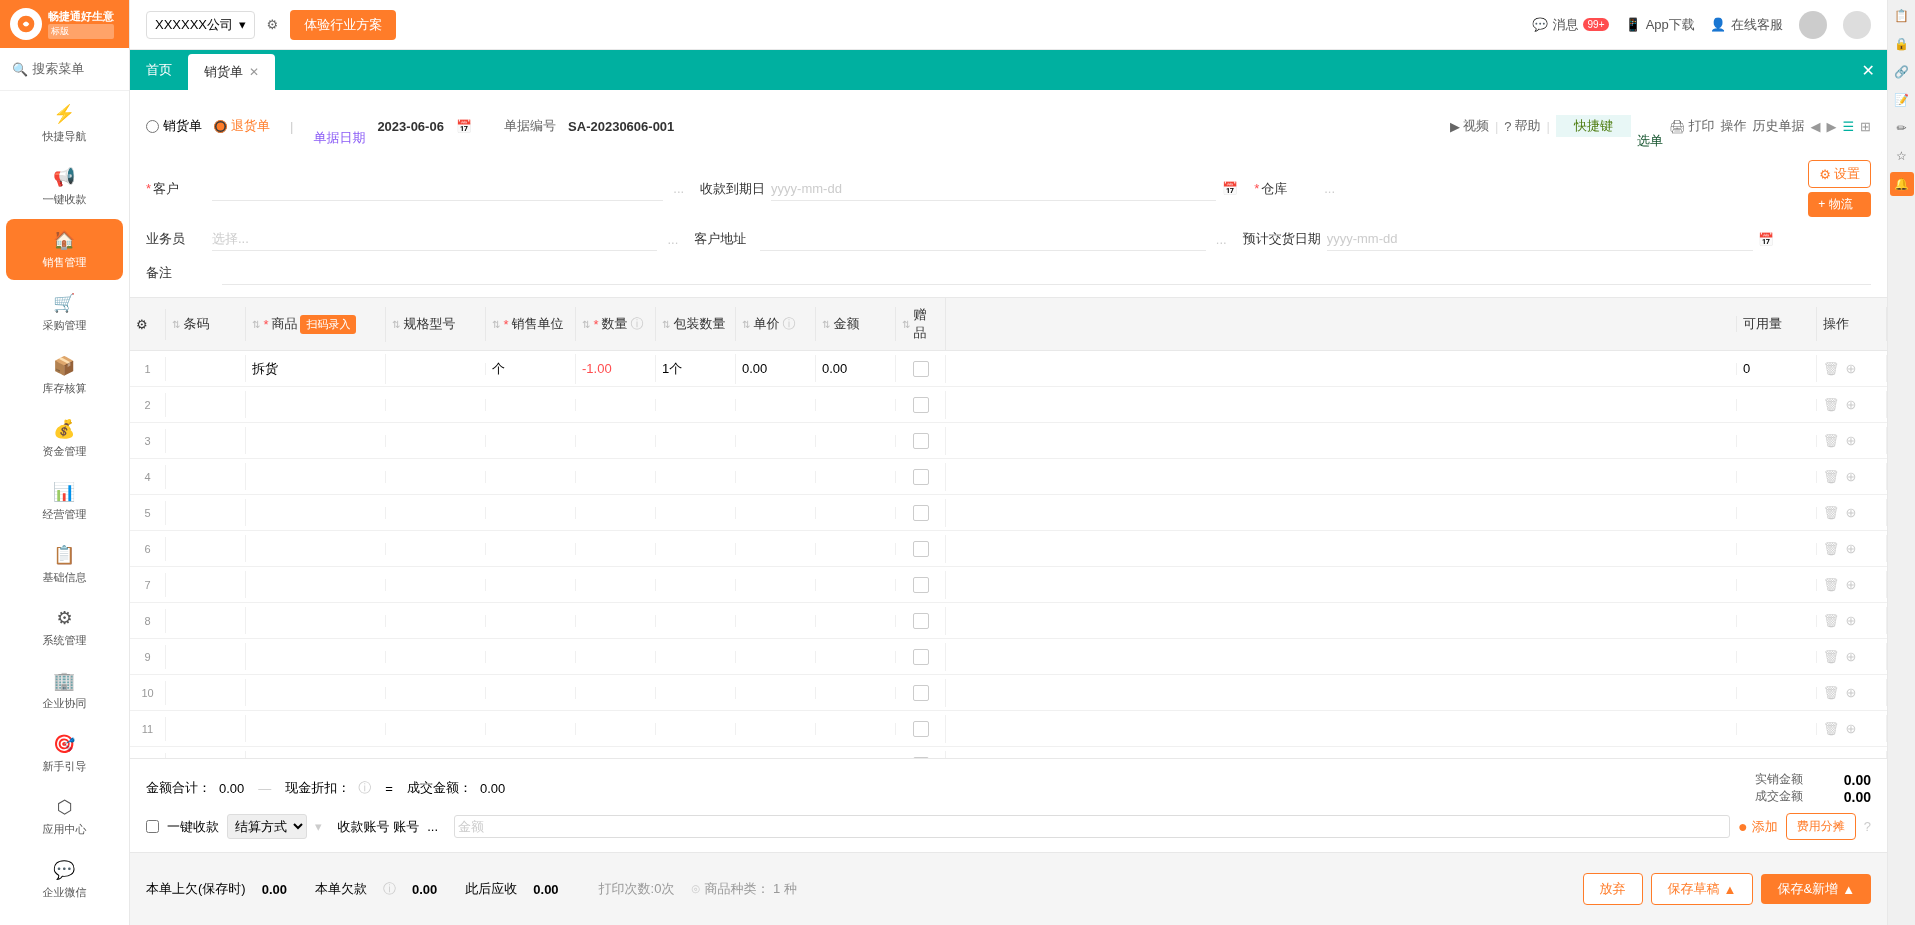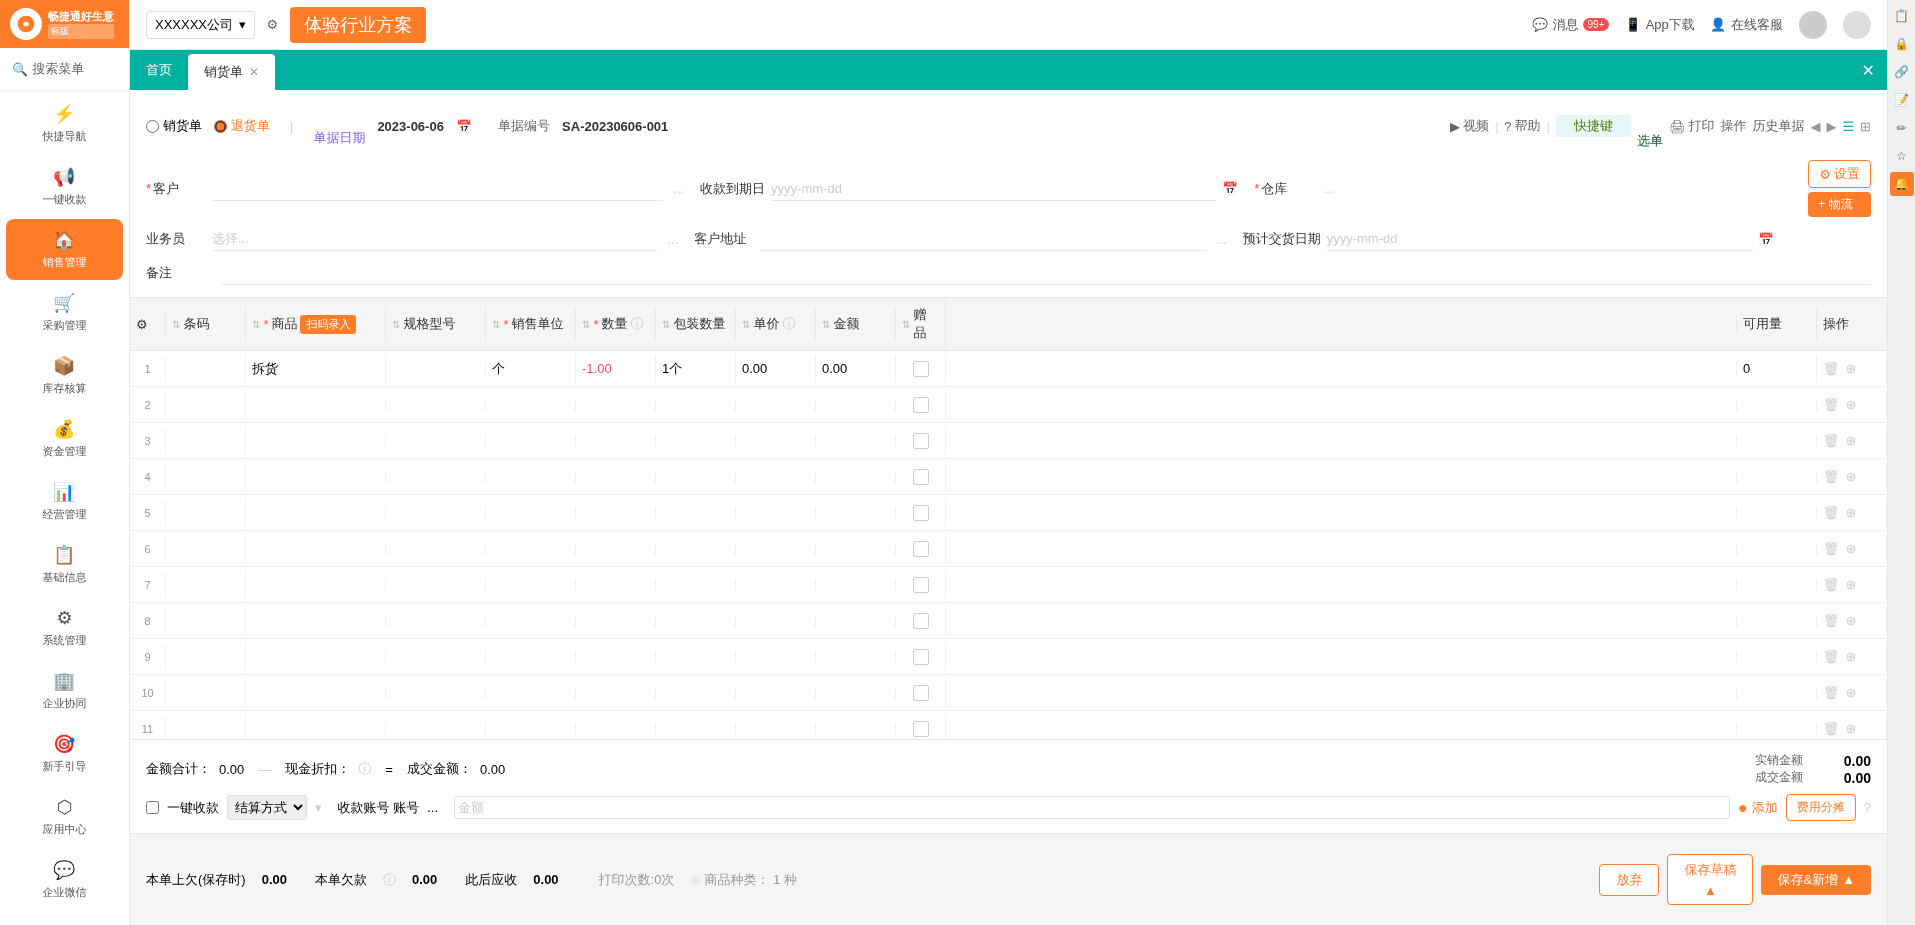--- a/index.html
+++ b/index.html
@@ -20,21 +20,21 @@
     .sidebar-item-label { font-size: 11px; }
 
     
     .main { flex: 1; display: flex; flex-direction: column; height: 925px; overflow: hidden; }
 
     
     .top-header { height: 50px; background: #fff; display: flex; align-items: center; justify-content: space-between; padding: 0 16px; border-bottom: 1px solid #e8e8e8; }
     .company-selector { display: flex; align-items: center; gap: 6px; cursor: pointer; padding: 4px 8px; border: 1px solid #ddd; border-radius: 4px; }
     .header-right { display: flex; align-items: center; gap: 16px; }
     .header-btn { display: flex; align-items: center; gap: 4px; cursor: pointer; color: #555; }
-    .experience-btn { background: #ff7c29; color: #fff; padding: 6px 14px; border-radius: 4px; border: none; cursor: pointer; font-size: 18px; }
+    .experience-btn { background: #ff7c29; color: #fff; padding: 6px 14px; border-radius: 4px; border: none; cursor: pointer; font-size: 13px; }
     .badge { background: #ff4d4f; color: #fff; font-size: 10px; border-radius: 8px; padding: 1px 5px; min-width: 18px; text-align: center; }
     .avatar { width: 28px; height: 28px; background: #ccc; border-radius: 50%; }
     .gear-icon { cursor: pointer; color: #666; }
 
     
     .tab-bar { background: #00b0a0; display: flex; align-items: center; height: 40px; padding: 0 0; }
     .tab { padding: 0 16px; height: 40px; display: flex; align-items: center; cursor: pointer; color: #fff; font-size: 13px; gap: 6px; }
     .tab.active { background: #fff; color: #333; border-radius: 4px 4px 0 0; margin-top: 4px; height: 36px; }
     .tab-close { color: #999; font-size: 12px; cursor: pointer; }
     .tab-home { color: #fff; }
@@ -86,21 +86,21 @@
     .col-ops { width: 70px; flex-shrink: 0; }
 
     
     .footer-area { background: #fff; border-top: 1px solid #e8e8e8; padding: 12px 16px; }
     .footer-totals { display: flex; align-items: center; gap: 8px; margin-bottom: 8px; }
     .footer-payment { display: flex; align-items: center; gap: 8px; }
     .footer-bottom { display: flex; align-items: center; justify-content: space-between; background: #f5f5f5; padding: 20px 16px; border-top: 1px solid #e8e8e8; }
     .footer-info { display: flex; align-items: center; gap: 16px; }
     .footer-actions { display: flex; align-items: center; gap: 8px; }
     .discard-btn { border: 1px solid #ff7c29; color: #ff7c29; background: #fff; padding: 6px 16px; border-radius: 4px; cursor: pointer; font-size: 13px; }
-    .save-draft-btn { border: 1px solid #ff7c29; color: #ff7c29; background: #fff; padding: 6px 16px; border-radius: 4px; cursor: pointer; font-size: 13px; display: flex; align-items: center; gap: 4px; flex-direction: column; }
+    .save-draft-btn { border: 1px solid #ff7c29; color: #ff7c29; background: #fff; padding: 6px 16px; border-radius: 4px; cursor: pointer; font-size: 13px; display: flex; align-items: center; gap: 4px; }
     .save-new-btn { background: #ff7c29; color: #fff; border: none; padding: 6px 16px; border-radius: 4px; cursor: pointer; font-size: 13px; display: flex; align-items: center; gap: 4px; }
     .fee-split-btn { border: 1px solid #ff7c29; color: #ff7c29; background: #fff; padding: 4px 10px; border-radius: 4px; cursor: pointer; font-size: 12px; }
     .amount-summary { margin-left: auto; text-align: right; }
     .amount-row { display: flex; align-items: center; justify-content: flex-end; gap: 8px; }
 
     
     .right-tools { width: 28px; background: #f0f0f0; display: flex; flex-direction: column; align-items: center; padding: 4px 0; gap: 4px; border-left: 1px solid #e8e8e8; }
     .right-tool-btn { width: 24px; height: 24px; display: flex; align-items: center; justify-content: center; cursor: pointer; color: #666; border-radius: 3px; font-size: 12px; }
     .right-tool-btn.active { background: #ff7c29; color: #fff; }
 
@@ -245,21 +245,21 @@
           <span>销货单</span>
         </div>
         <div class="radio-group">
           <input type="radio" class="radio-input" name="form-type" checked="" style="">
           <span style="color:#ff7c29;">退货单</span>
         </div>
         <span style="color:#ccc;margin:0 8px;">|</span>
         <span style="color:#8b5cf6;margin-top:24px;">单据日期</span>
         <strong style="color:#333;">2023-06-06</strong>
         <span>📅</span>
-        <span style="color:#666;margin-left:14px;">单据编号</span>
+        <span style="color:#666;margin-left:20px;">单据编号</span>
         <strong style="color:#333;">SA-20230606-001</strong>
       </div>
       <div class="form-actions">
         <div class="form-action-btn">
           <span>▶</span>
           <span>视频</span>
         </div>
         <span style="color:#ddd;">|</span>
         <div class="form-action-btn">
           <span>?</span>

